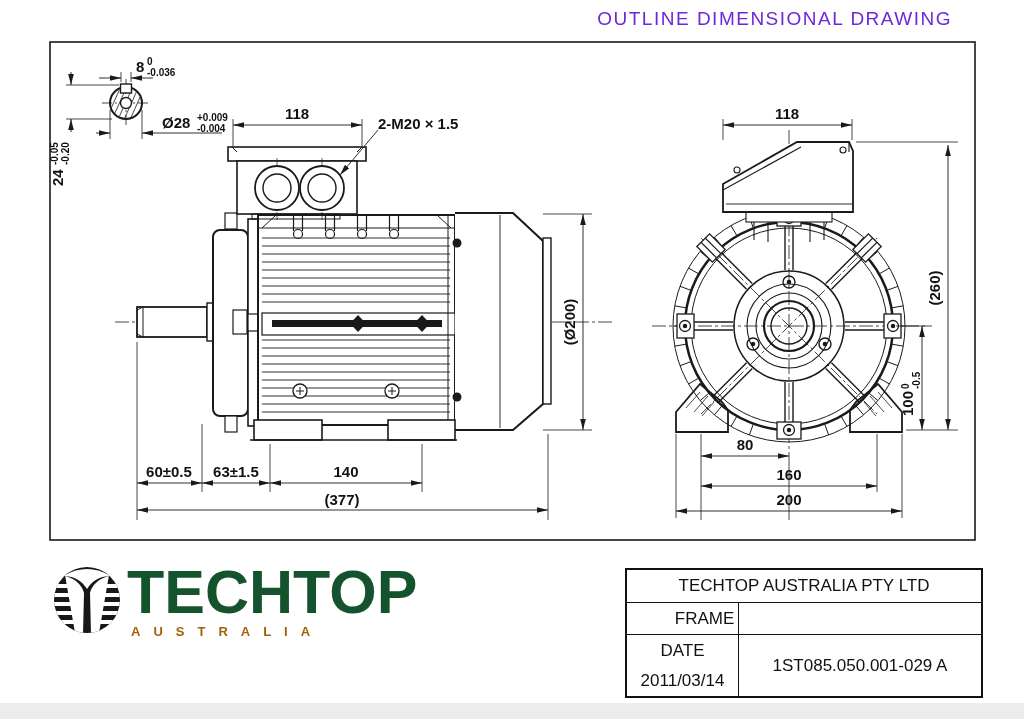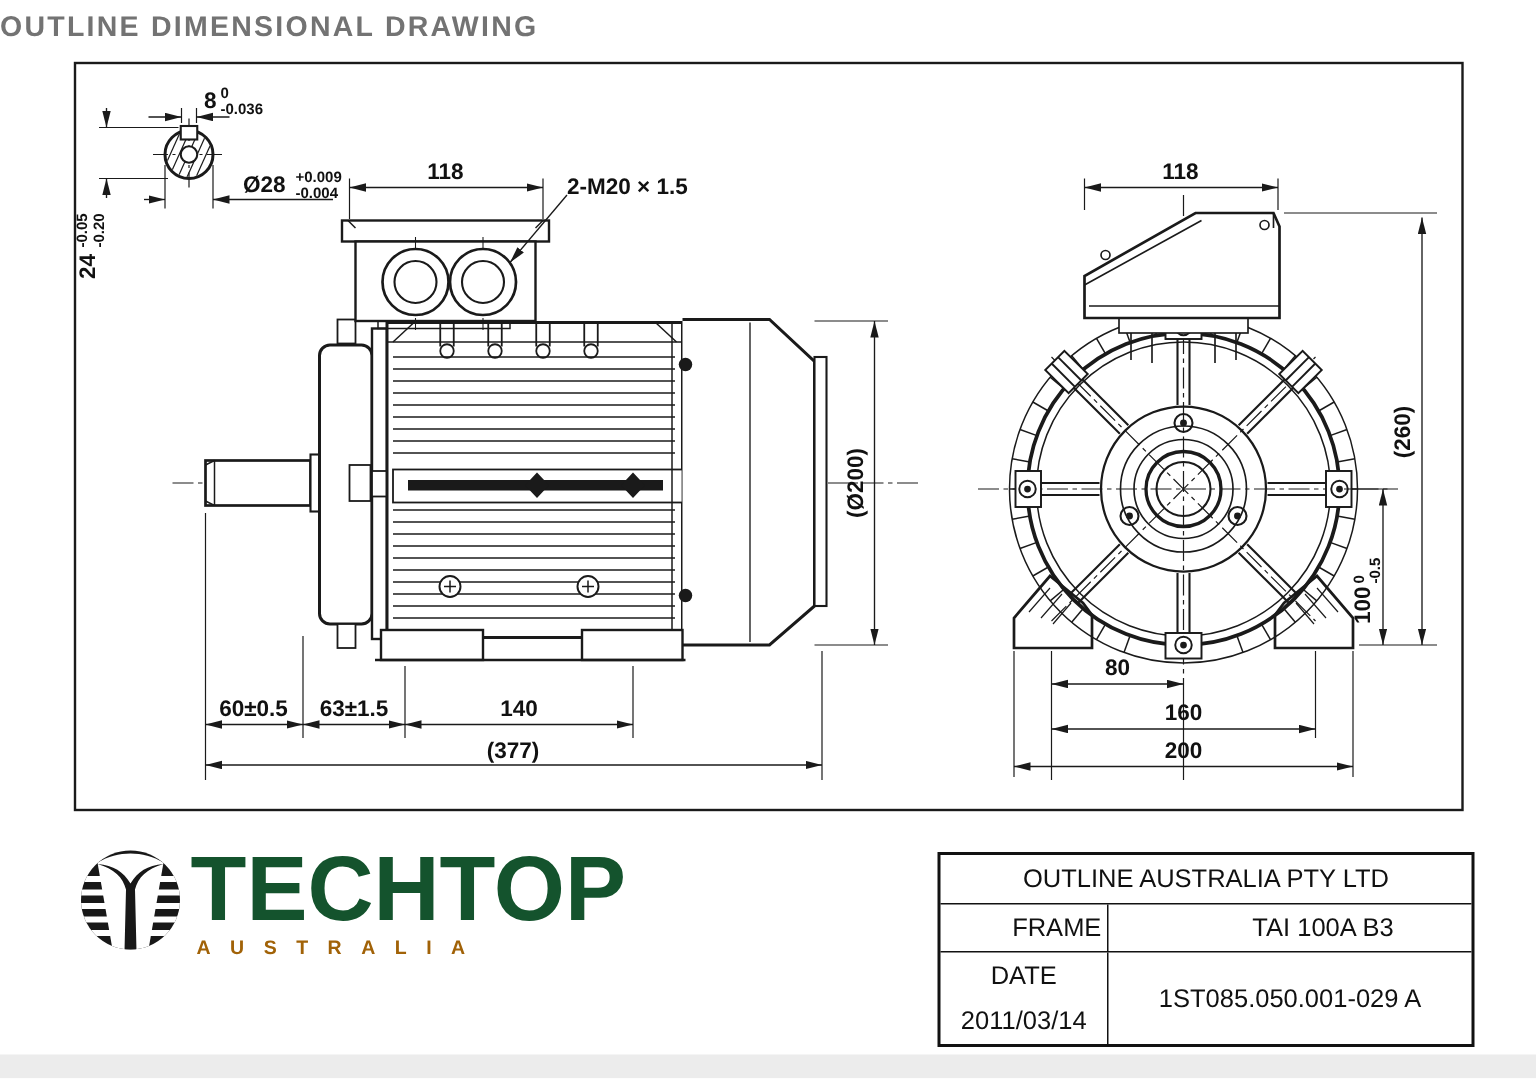--- a/index.html
+++ b/index.html
@@ -1,19 +1,19 @@
 <!DOCTYPE html>
 <html><head>
 <meta charset="utf-8">
 <style>
   html,body{margin:0;padding:0;background:#fff;}
   .page{position:relative;width:1024px;height:719px;background:#ffffff;overflow:hidden;
         font-family:"Liberation Sans",sans-serif;color:#111;}
-  .drawing-title{position:absolute;left:0;top:8px;width:952px;text-align:left;
-        font-size:19px;font-weight:bold;letter-spacing:1.5px;color:#737373;}
+  .drawing-title{position:absolute;left:0;top:8px;width:952px;text-align:right;
+        font-size:19px;font-weight:normal;letter-spacing:1.5px;color:#6d28d9;}
   svg text{font-family:"Liberation Sans",sans-serif;fill:#111;}
   .dimtxt{font-size:15px;font-weight:bold;}
   .toltxt{font-size:10px;font-weight:bold;}
   
   .logo{position:absolute;left:53px;top:562px;width:420px;height:110px;}
   .logo-word{position:absolute;left:74px;top:-5px;font-size:61px;font-weight:bold;
         letter-spacing:0px;color:#14532d;}
   .logo-country{position:absolute;left:78px;top:62px;font-size:13px;font-weight:bold;
         letter-spacing:13px;color:#a16207;white-space:nowrap;}
   
@@ -414,24 +414,23 @@
         </g>
         <path d="M12,11 C26,3 42,3 56,11 L46,69 C38,72 30,72 22,69 Z" fill="#ffffff"></path>
         <path d="M12,12 C23,15 29,21 31,29 L30,70 L38,70 L37,29 C39,21 45,15 56,12 C45,13 39,17 34,25 C29,17 23,13 12,12 Z" fill="#181818"></path>
       </g>
     </svg>
     <div class="logo-word">TECHTOP</div>
     <div class="logo-country">AUSTRALIA</div>
   </div>
 
   <div class="tblock">
-    <div class="tb-row1">OUTLINE AUSTRALIA PTY LTD</div>
+    <div class="tb-row1">TECHTOP AUSTRALIA PTY LTD</div>
     <div class="tb-row2">
       <div class="tb-cl">FRAME</div>
-      <div class="tb-cr">TAI 100A B3</div>
     </div>
     <div class="tb-row3">
       <div class="tb-cl">
         <div class="tb-line">DATE</div>
         <div class="tb-line">2011/03/14</div>
       </div>
       <div class="tb-cr">
         <div class="tb-line">1ST085.050.001-029 A</div>
       </div>
     </div>

